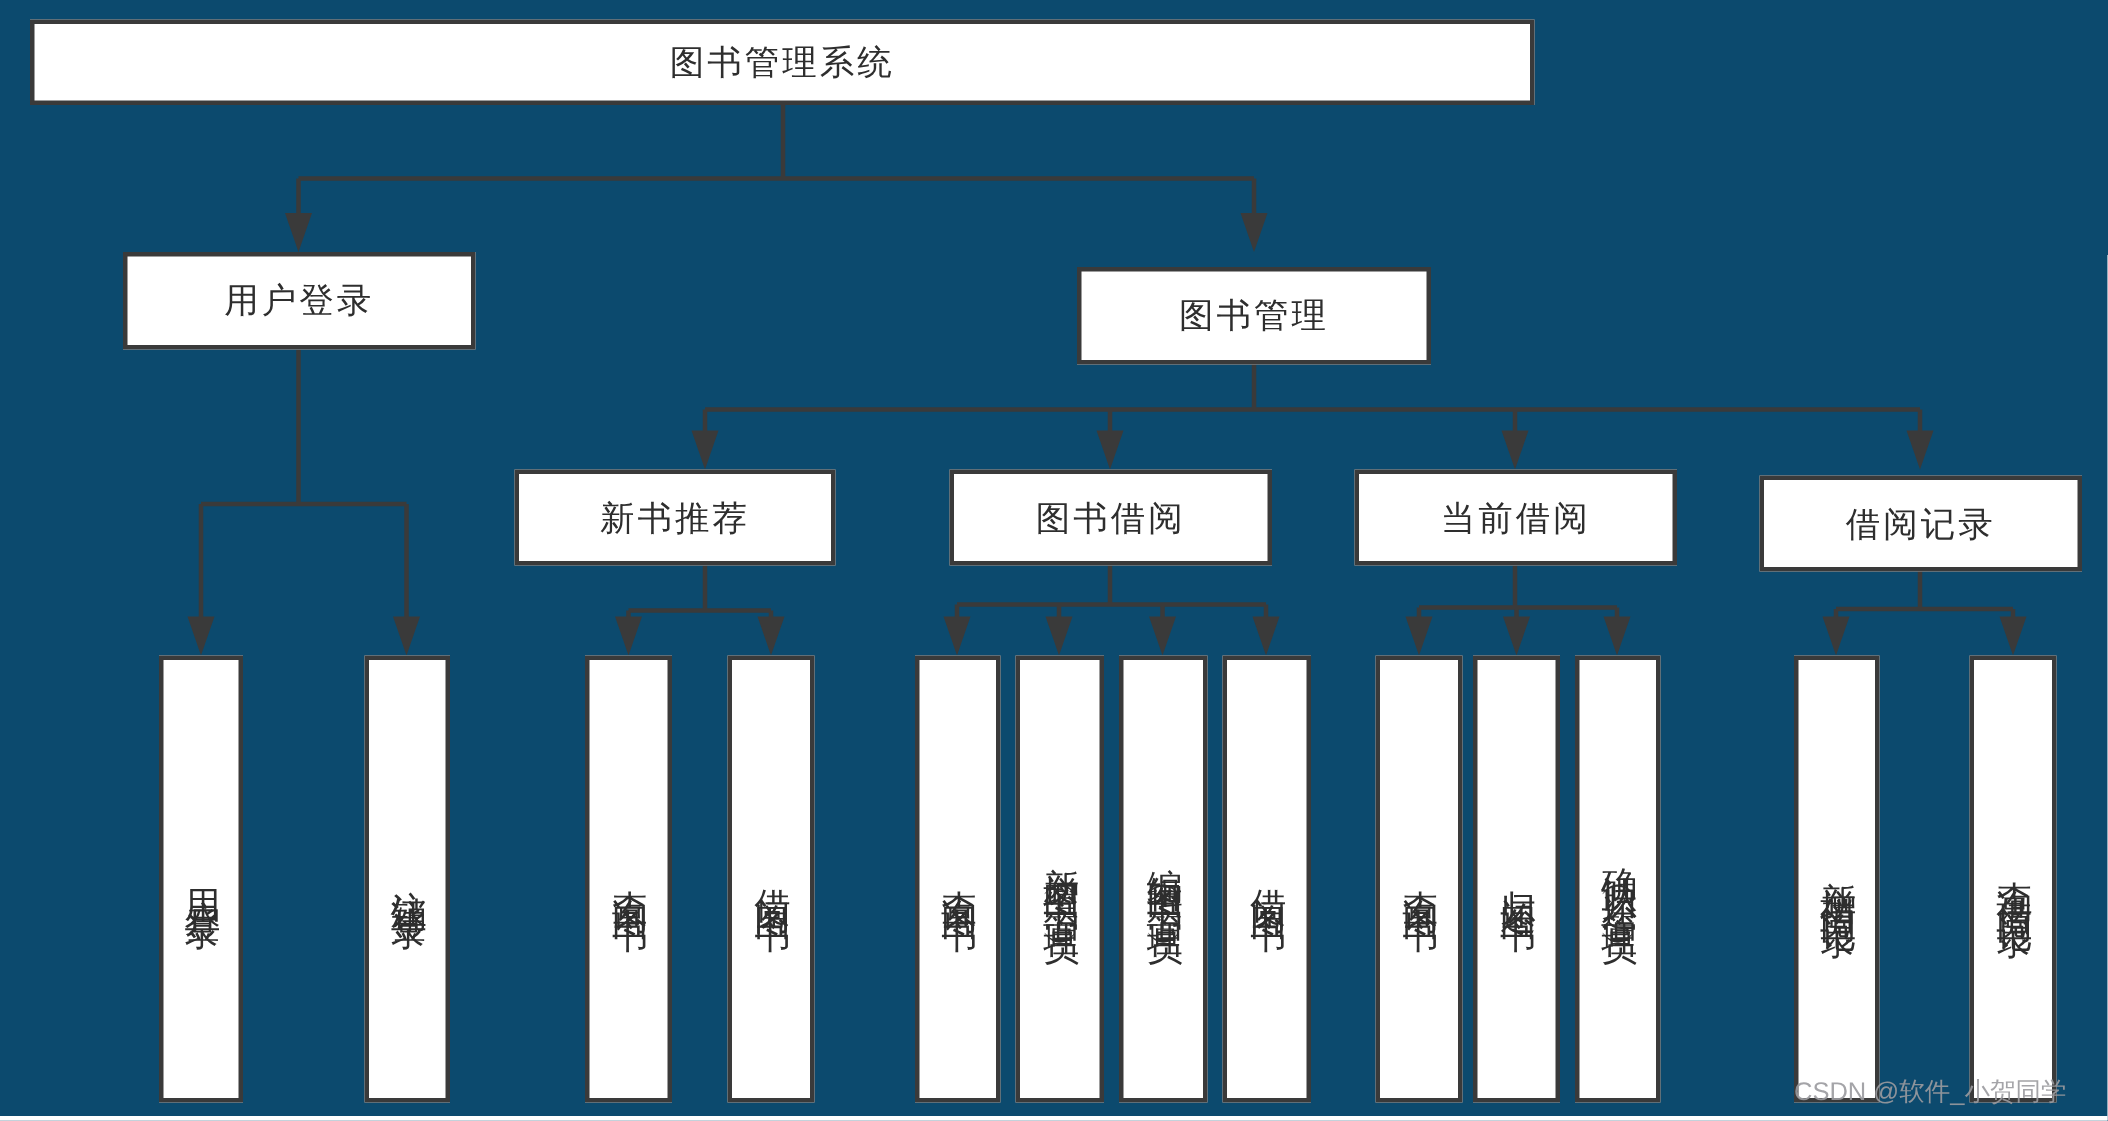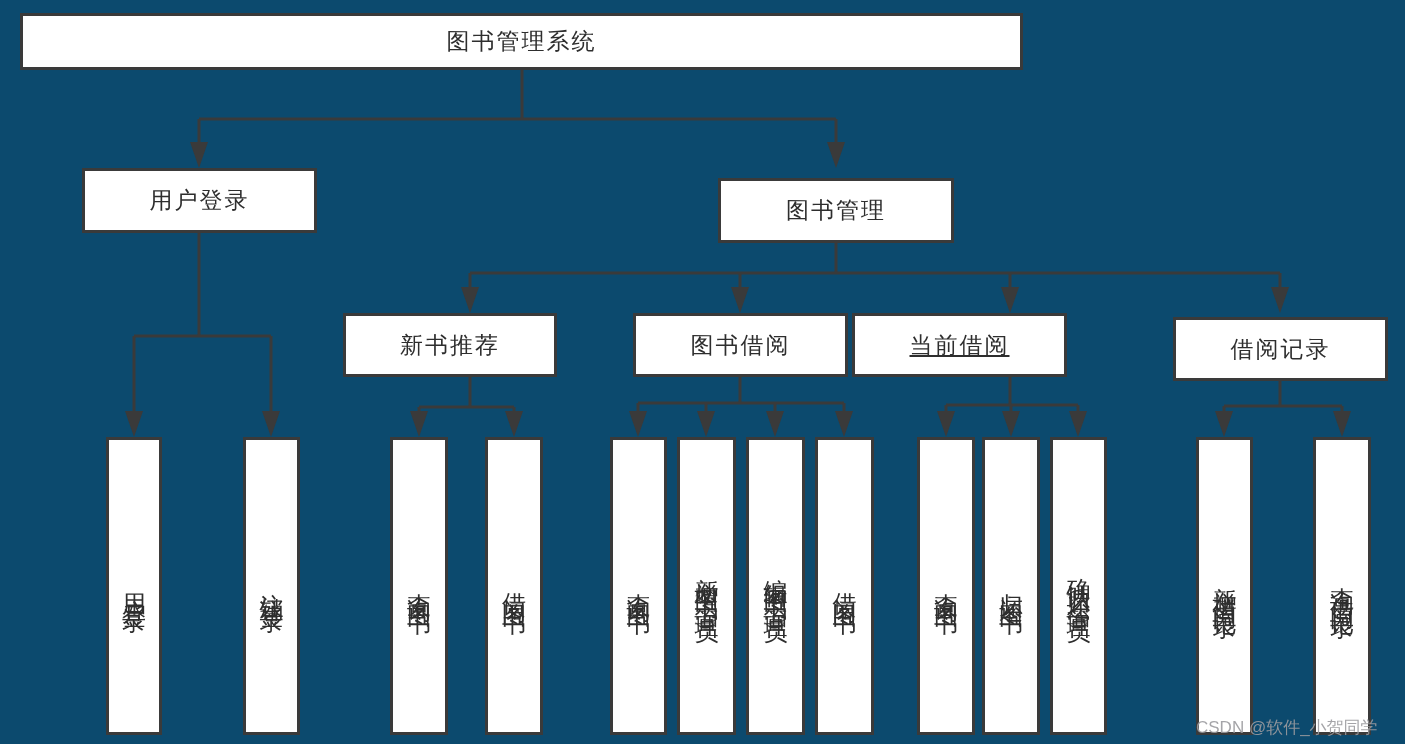--- a/index.html
+++ b/index.html
@@ -46,21 +46,21 @@
     letter-spacing: 6px;
     line-height: 1;
     white-space: nowrap;
   }
   
   #n-root            { left: 20px;   top: 13px;  width: 1003px; height: 57px; }
   #n-user-login      { left: 82px;   top: 168px; width: 235px;  height: 65px; }
   #n-book-mgmt       { left: 718px;  top: 168px; width: 236px;  height: 65px; margin-top: 10px; }
   #n-new-book-rec    { left: 343px;  top: 313px; width: 214px;  height: 64px; text-align: right; }
   #n-book-borrow     { left: 633px;  top: 313px; width: 215px;  height: 64px; }
-  #n-current-borrow  { left: 852px;  top: 313px; width: 215px;  height: 64px; text-decoration: underline; }
+  #n-current-borrow  { left: 903px;  top: 313px; width: 215px;  height: 64px; }
   #n-borrow-record   { left: 1173px; top: 317px; width: 215px;  height: 64px; }
   .leaf { top: 437px; height: 298px; }
   #n-leaf-user-login  { left: 106px;  width: 56px; }
   #n-leaf-logout      { left: 243px;  width: 57px; }
   #n-leaf-rec-query   { left: 390px;  width: 58px; }
   #n-leaf-rec-borrow  { left: 485px;  width: 58px; }
   #n-leaf-bb-query    { left: 610px;  width: 57px; }
   #n-leaf-bb-add      { left: 677px;  width: 59px; }
   #n-leaf-bb-edit     { left: 746px;  width: 59px; }
   #n-leaf-bb-borrow   { left: 815px;  width: 59px; }

